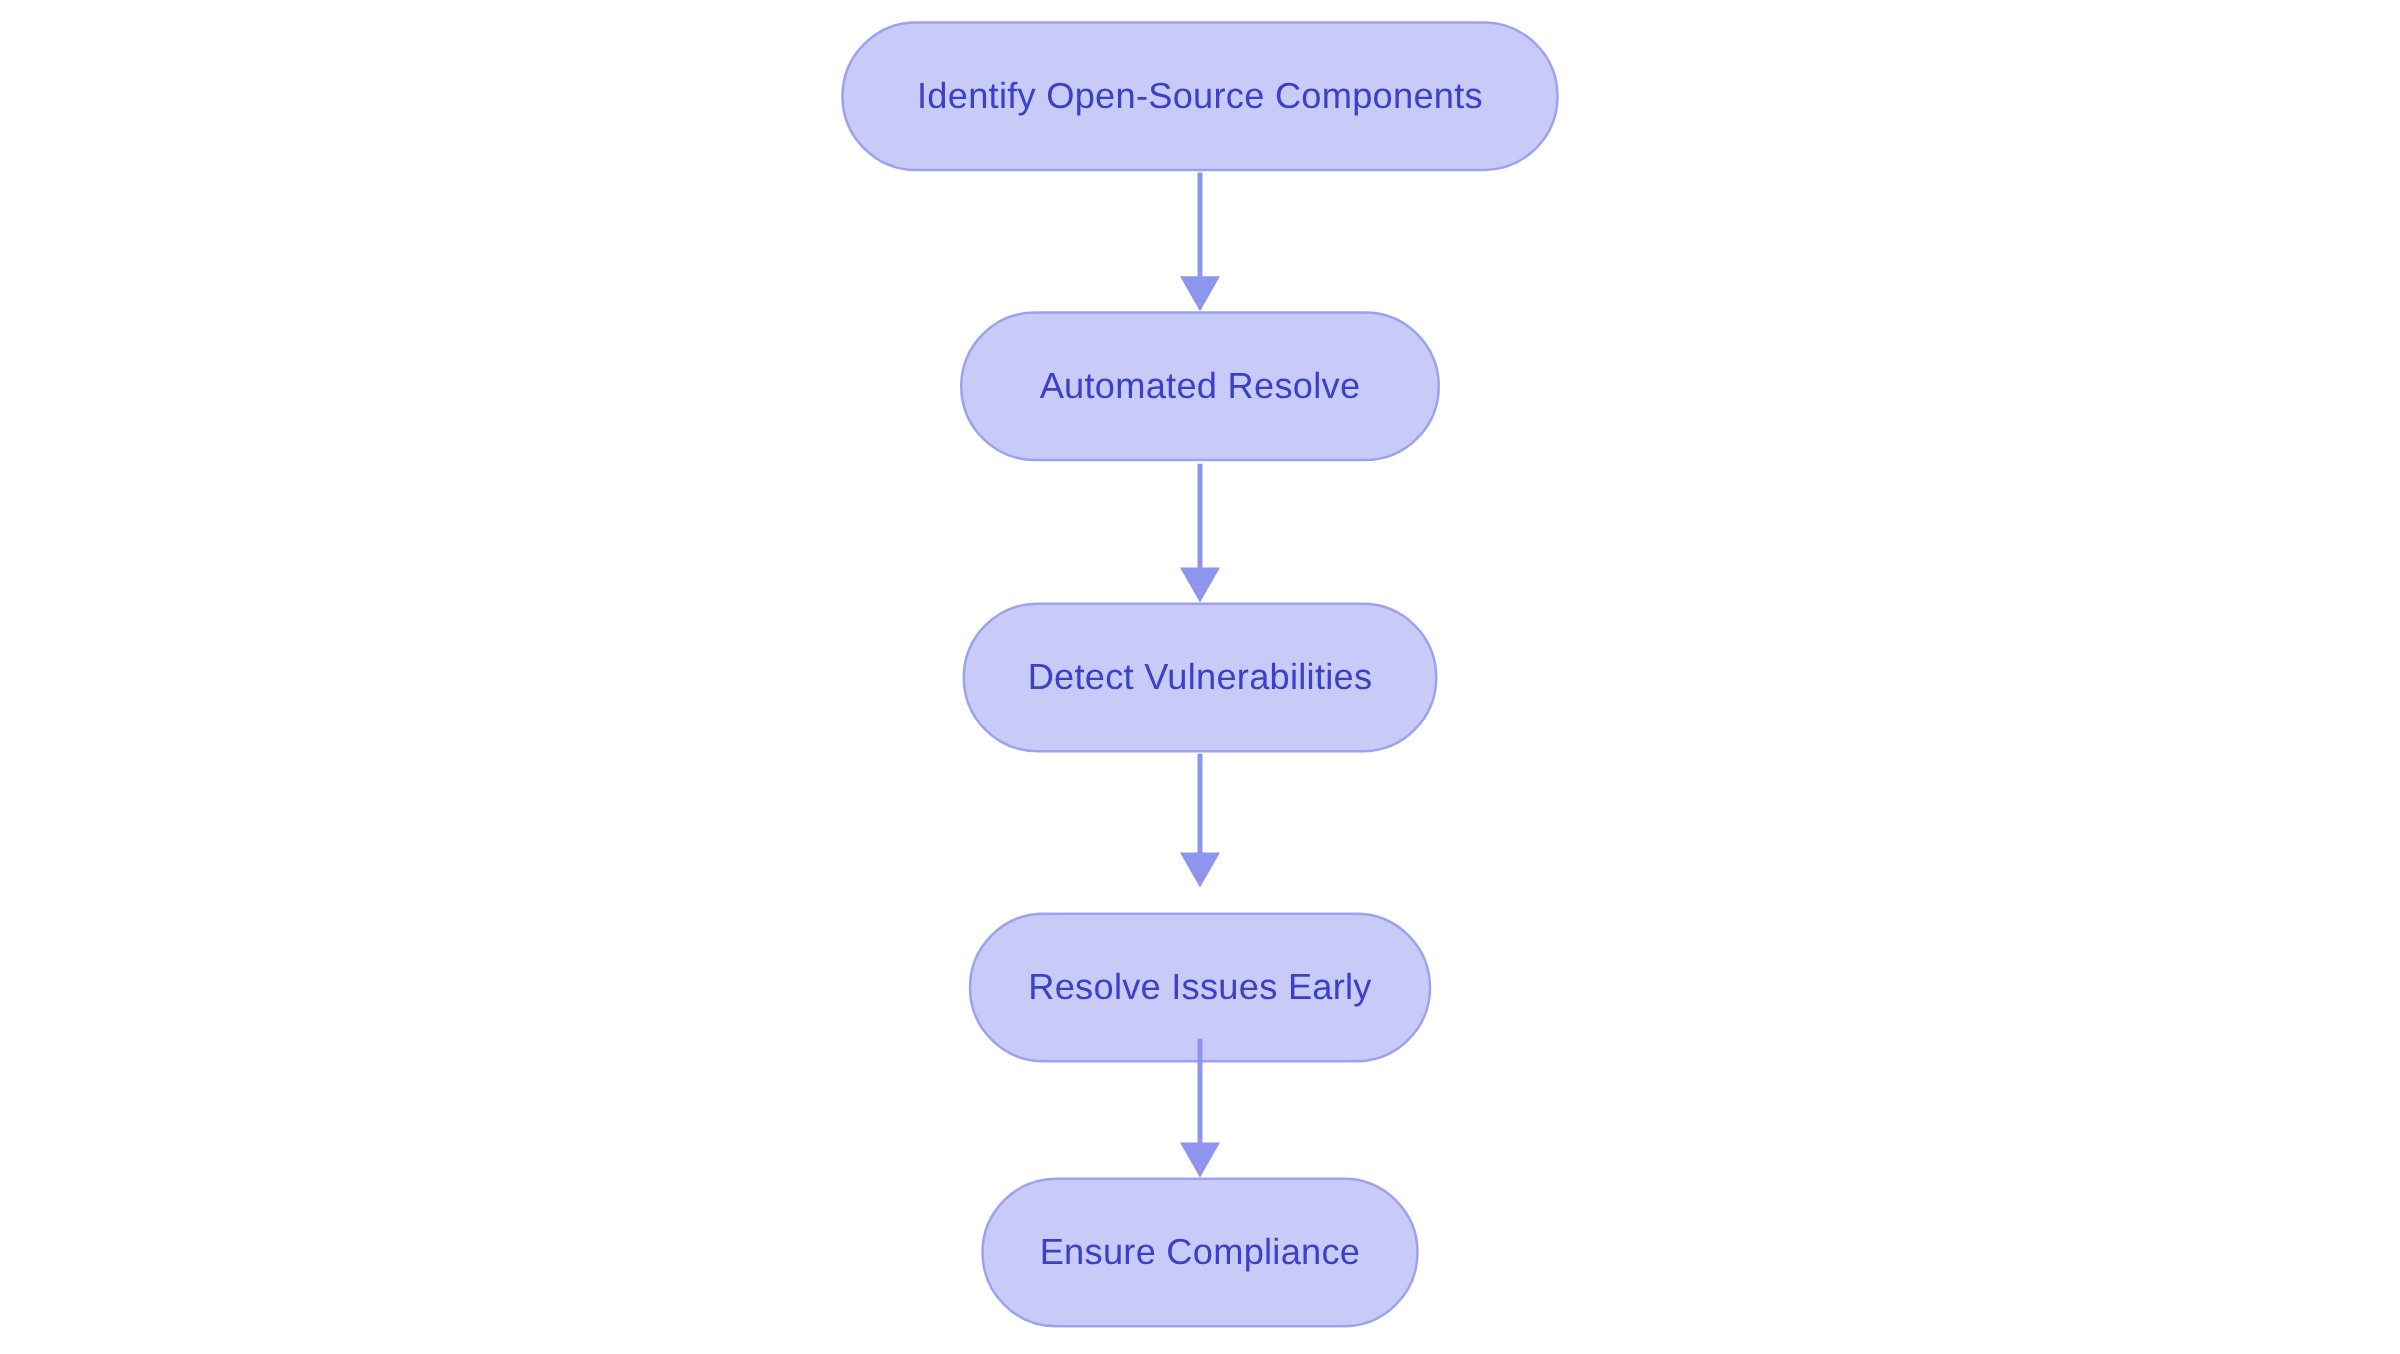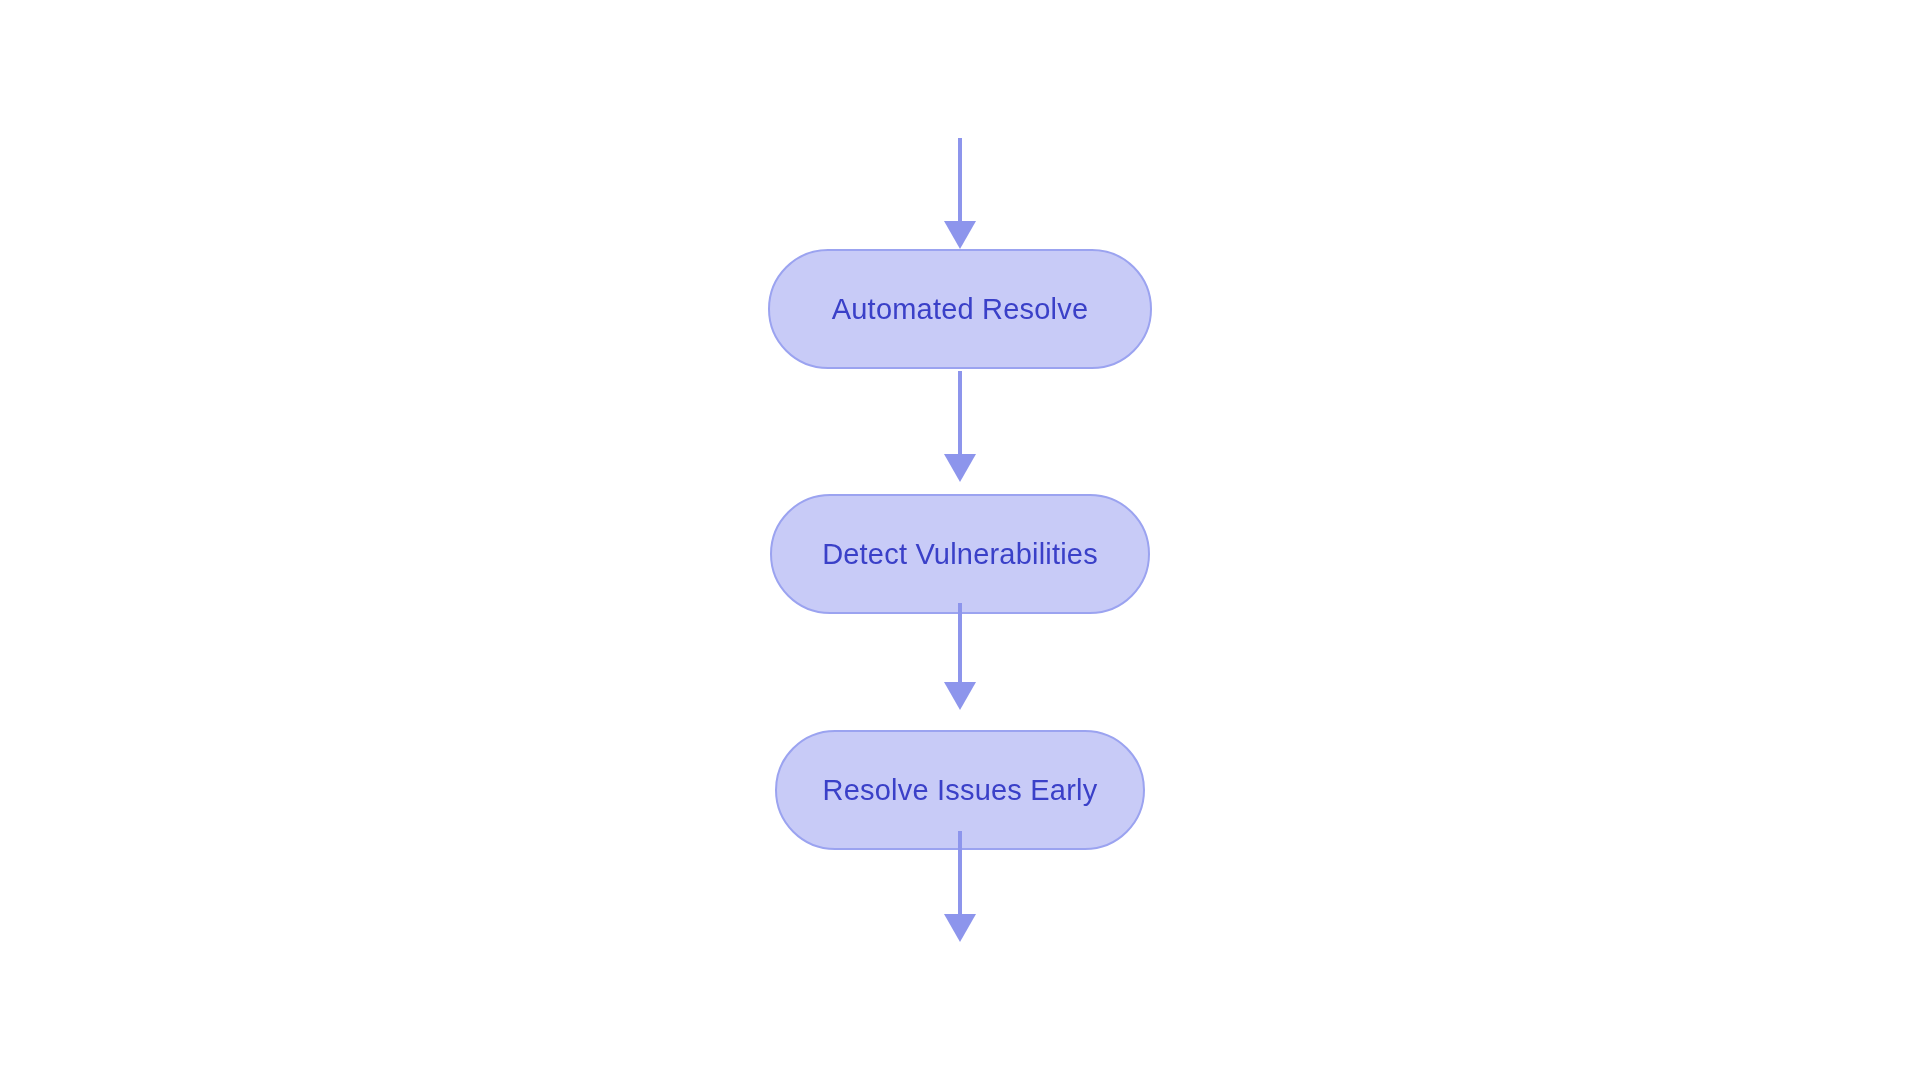--- a/index.html
+++ b/index.html
@@ -35,21 +35,21 @@
   }
   .node-label {
     font-size: 29px;
     font-weight: 400;
     letter-spacing: 0.2px;
     color: var(--node-text);
     white-space: nowrap;
   }
   .node-1 { top: 17px;  width: 574px; }
   .node-2 { top: 249px; width: 384px; }
-  .node-3 { top: 494px; width: 380px; }
+  .node-3 { top: 482px; width: 380px; }
   .node-4 { top: 710px; width: 370px; margin-top: 20px; }
   .node-5 { top: 942px; width: 350px; }
 
   .arrow {
     position: absolute;
     left: 50%;
     transform: translateX(-50%);
     width: 32px;
   }
   .arrow-1 { top: 138px; height: 111px; }
@@ -74,20 +74,23 @@
     border-left: 16px solid transparent;
     border-right: 16px solid transparent;
     border-top: 28px solid var(--arrow);
   }
 </style>
 </head>
 <body>
 
 <div class="canvas">
 
+  <div class="node node-1">
+    <span class="node-label">Identify Open-Source Components</span>
+  </div>
 
   <div class="arrow arrow-1">
     <div class="shaft"></div>
     <div class="head"></div>
   </div>
 
   <div class="node node-2">
     <span class="node-label">Automated Resolve</span>
   </div>
 
@@ -107,14 +110,17 @@
 
   <div class="node node-4">
     <span class="node-label">Resolve Issues Early</span>
   </div>
 
   <div class="arrow arrow-4">
     <div class="shaft"></div>
     <div class="head"></div>
   </div>
 
+  <div class="node node-5">
+    <span class="node-label">Ensure Compliance</span>
+  </div>
 
 </div>
 
 </body></html>

